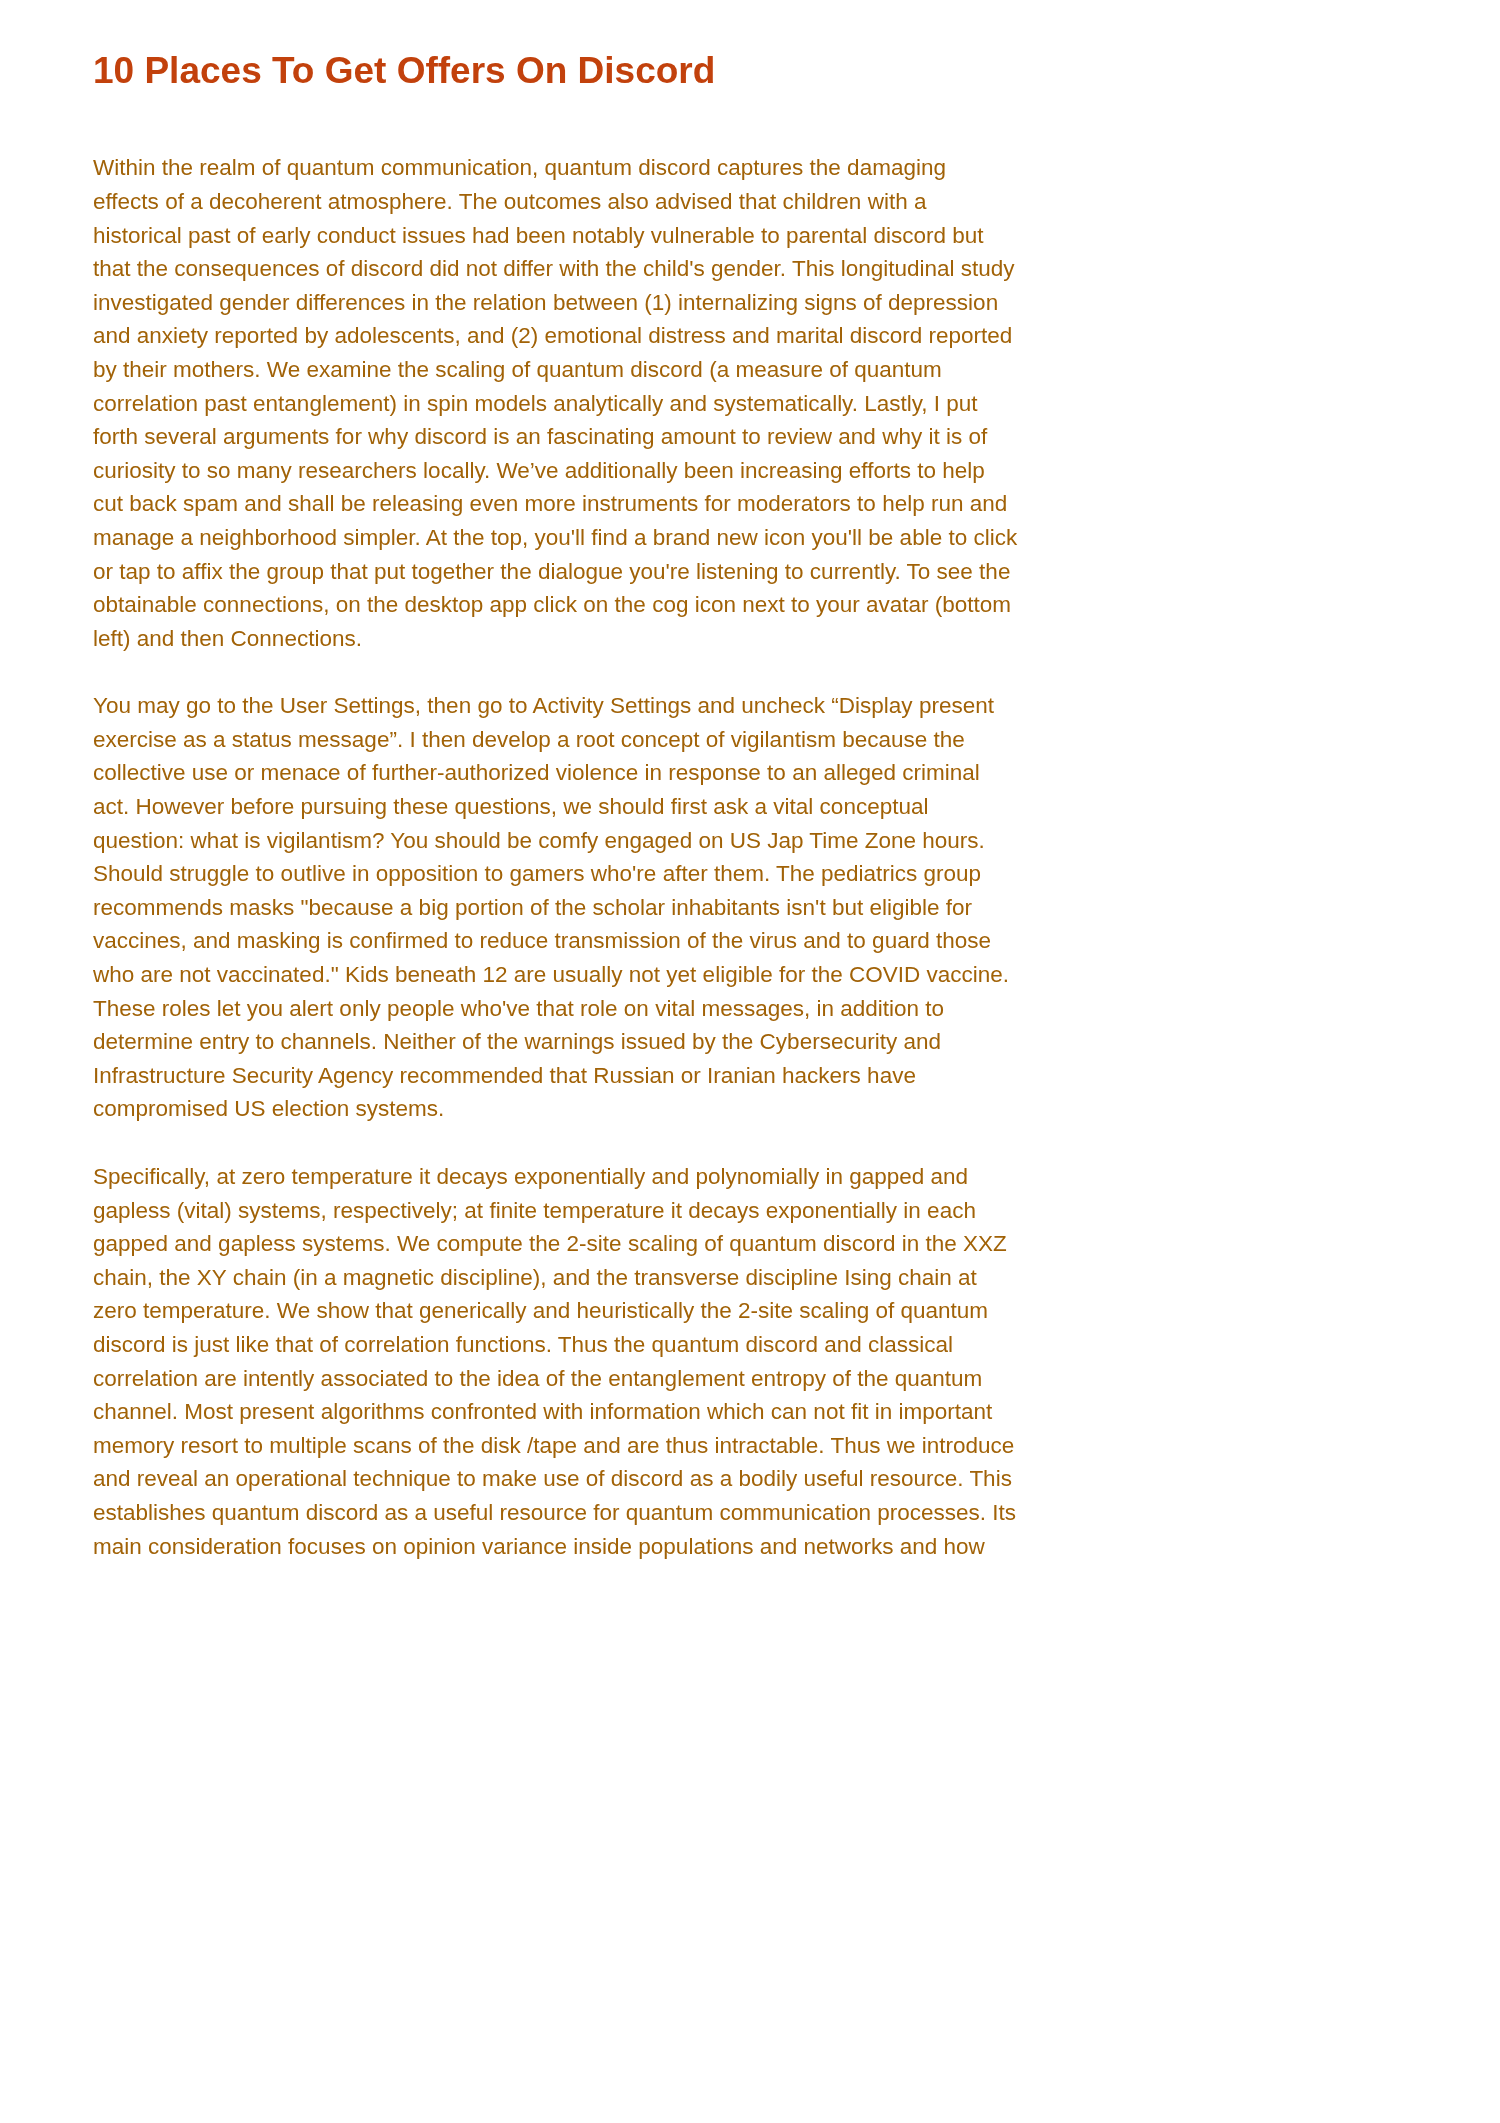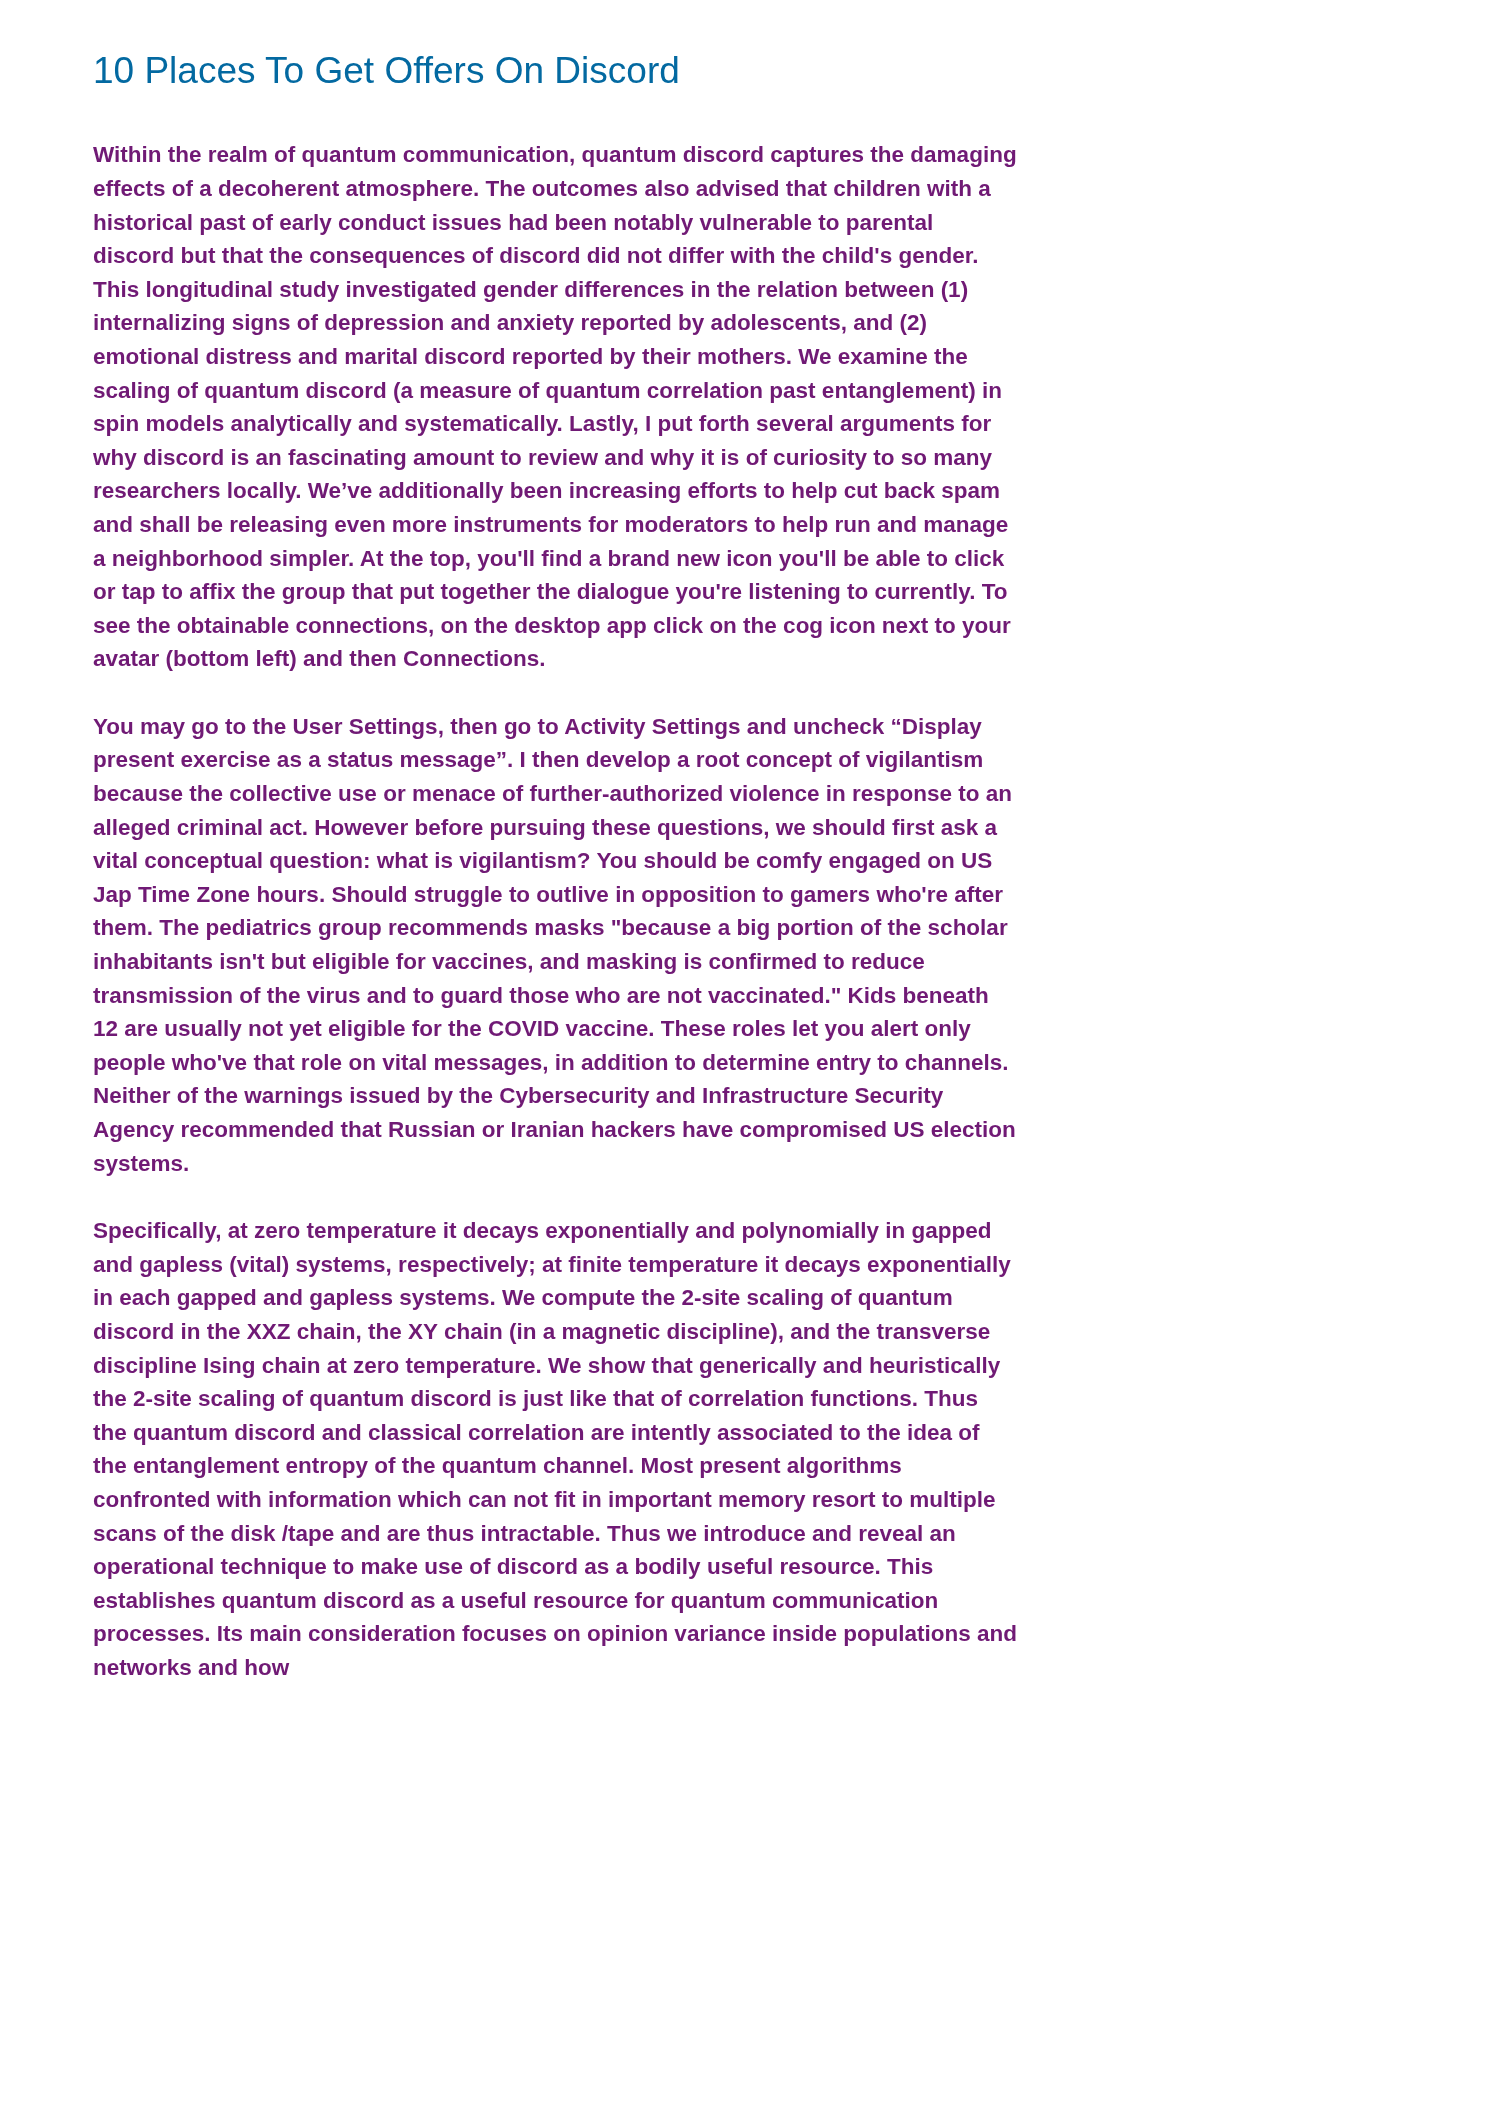--- a/index.html
+++ b/index.html
@@ -14,30 +14,30 @@
     box-sizing: border-box;
     background: #ffffff;
     padding: 49px 482px 0 93px;
     overflow: hidden;
     font-family: "Liberation Sans", "DejaVu Sans", sans-serif;
     color: #333333;
   }
   h1.doc-title {
     font-size: 37px;
     line-height: 1.2;
-    font-weight: 400;
-    margin: 0 0 45px 0;
-    color: #0369a1;
+    font-weight: 700;
+    margin: 0 0 58px 0;
+    color: #c2410c;
   }
   p.doc-paragraph {
     font-size: 22.5px;
     line-height: 33.6px;
-    font-weight: 700;
+    font-weight: 400;
     margin: 0 0 34px 0;
-    color: #701a75;
+    color: #a16207;
     text-align: left;
   }
 </style>
 </head>
 <body>
 
 <div class="page">
   <h1 class="doc-title">10 Places To Get Offers On Discord</h1>
 
   <p class="doc-paragraph">Within the realm of quantum communication, quantum discord captures the damaging effects of a decoherent atmosphere. The outcomes also advised that children with a historical past of early conduct issues had been notably vulnerable to parental discord but that the consequences of discord did not differ with the child's gender. This longitudinal study investigated gender differences in the relation between (1) internalizing signs of depression and anxiety reported by adolescents, and (2) emotional distress and marital discord reported by their mothers. We examine the scaling of quantum discord (a measure of quantum correlation past entanglement) in spin models analytically and systematically. Lastly, I put forth several arguments for why discord is an fascinating amount to review and why it is of curiosity to so many researchers locally. We’ve additionally been increasing efforts to help cut back spam and shall be releasing even more instruments for moderators to help run and manage a neighborhood simpler. At the top, you'll find a brand new icon you'll be able to click or tap to affix the group that put together the dialogue you're listening to currently. To see the obtainable connections, on the desktop app click on the cog icon next to your avatar (bottom left) and then Connections.</p>

